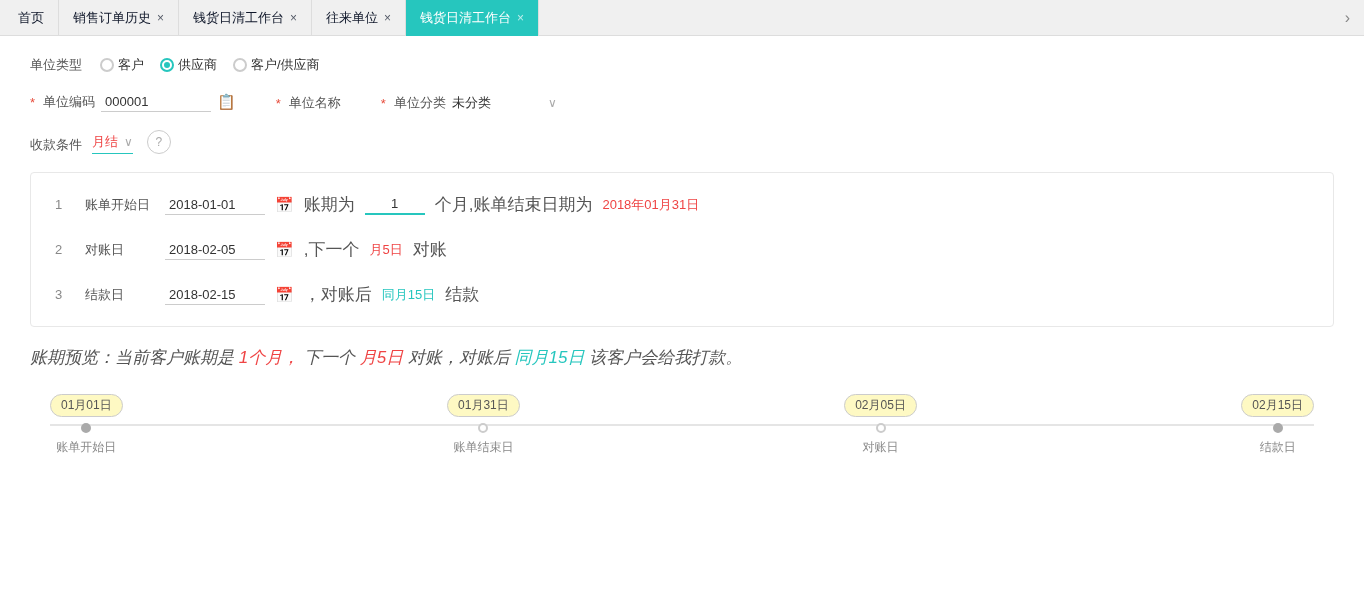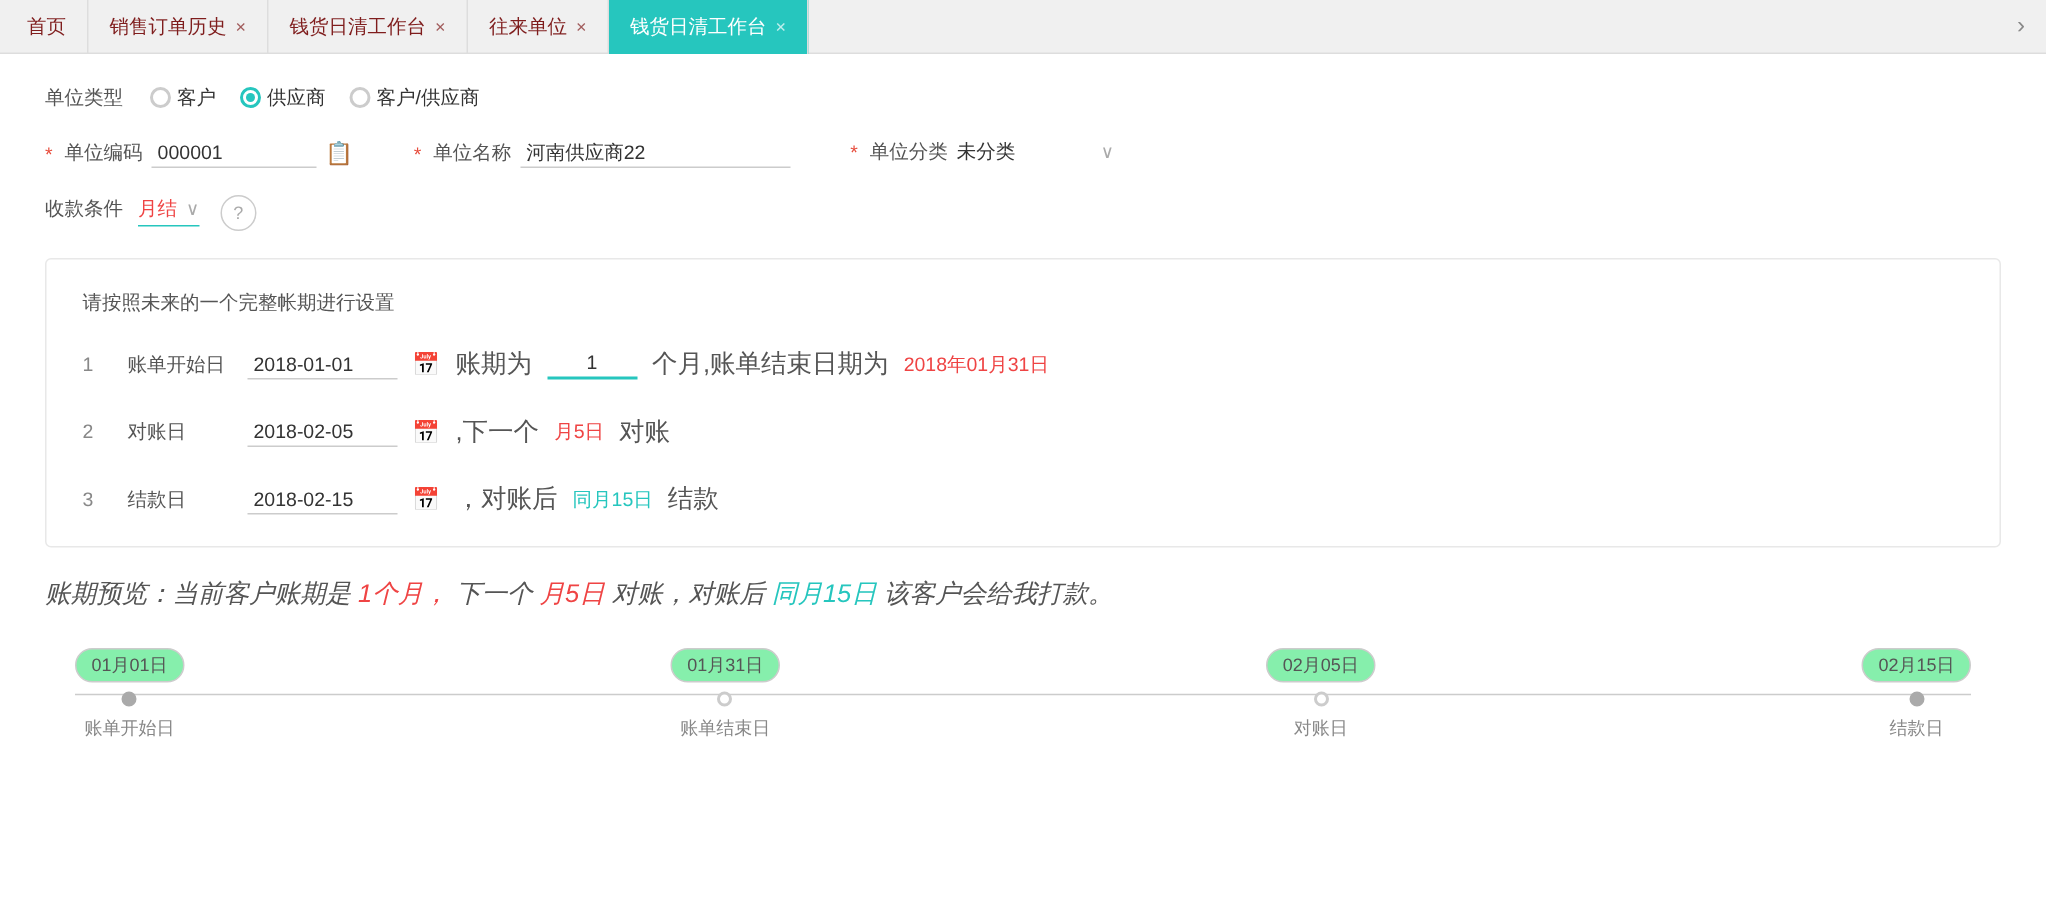--- a/index.html
+++ b/index.html
@@ -14,21 +14,21 @@
       height: 36px;
       padding: 0 4px;
     }
     .tab {
       display: flex;
       align-items: center;
       padding: 0 14px;
       height: 36px;
       cursor: pointer;
       font-size: 13px;
-      color: #7f1d1d;
+      color: #0f172a;
       white-space: nowrap;
       border-right: 1px solid #ddd;
     }
     .tab.active {
       background: #26c6be;
       color: #fff;
     }
     .tab .close-btn {
       margin-left: 6px;
       font-size: 12px;
@@ -46,21 +46,21 @@
     
     .main-content {
       background: #fff;
       padding: 20px 30px;
       min-height: calc(100vh - 36px);
     }
 
     
     .form-row {
       display: flex;
-      align-items: flex-start;
+      align-items: flex-end;
       margin-bottom: 18px;
       flex-wrap: wrap;
       gap: 10px;
     }
 
     .form-label {
       color: #555;
       white-space: nowrap;
       font-size: 13px;
     }
@@ -259,21 +259,21 @@
       height: 10px;
       border-radius: 50%;
       border: 2px solid #ccc;
       background: #fff;
     }
     .timeline-dot.first, .timeline-dot.last {
       background: #aaa;
       border-color: #aaa;
     }
     .timeline-badge {
-      background: #86efac;
+      background: #fef9c3;
       border: 1px solid #ccc;
       border-radius: 12px;
       padding: 2px 10px;
       font-size: 12px;
       color: #555;
       white-space: nowrap;
     }
     .timeline-sublabel {
       font-size: 12px;
       color: #888;
@@ -339,21 +339,20 @@
   <div class="form-row">
     <div class="field-group">
       <span class="required-star">*</span>
       <span class="form-label">单位编码</span>
       <input class="form-input" type="text" value="000001" style="width: 110px;">
       <span class="calendar-icon">📋</span>
     </div>
     <div class="field-group">
       <span class="required-star">*</span>
       <span class="form-label">单位名称</span>
-      <input class="unit-name-input" type="text" value="河南供应商22" style="">
     </div>
     <div class="field-group">
       <span class="required-star">*</span>
       <span class="form-label">单位分类</span>
       <div class="dropdown-group">
         <span class="dropdown-value">未分类</span>
         <span class="dropdown-arrow">∨</span>
       </div>
     </div>
   </div>
@@ -361,21 +360,20 @@
   <div class="form-row">
     <span class="form-label">收款条件</span>
     <div class="underline-field">
       <span class="highlight-orange" style="font-size:13px;">月结</span>
       <span class="dropdown-arrow">∨</span>
     </div>
     <span style="width:24px; height:24px; border-radius:50%; border:1px solid #ccc; display:inline-flex; align-items:center; justify-content:center; color:#aaa; font-size:12px; cursor:pointer; margin-left:4px;">?</span>
   </div>
 
   <div class="period-box">
-    <div class="period-title">请按照未来的一个完整帐期进行设置</div>
 
     <div class="period-row">
       <span class="period-num">1</span>
       <span class="period-row-label">账单开始日</span>
       <input class="period-date-input" type="text" value="2018-01-01" style="">
       <span class="calendar-icon">📅</span>
       <span class="period-text">账期为</span>
       <input class="period-inline-input" type="text" value="1" style="">
       <span class="period-text">个月,账单结束日期为</span>
       <span class="highlight-orange">2018年01月31日</span>

